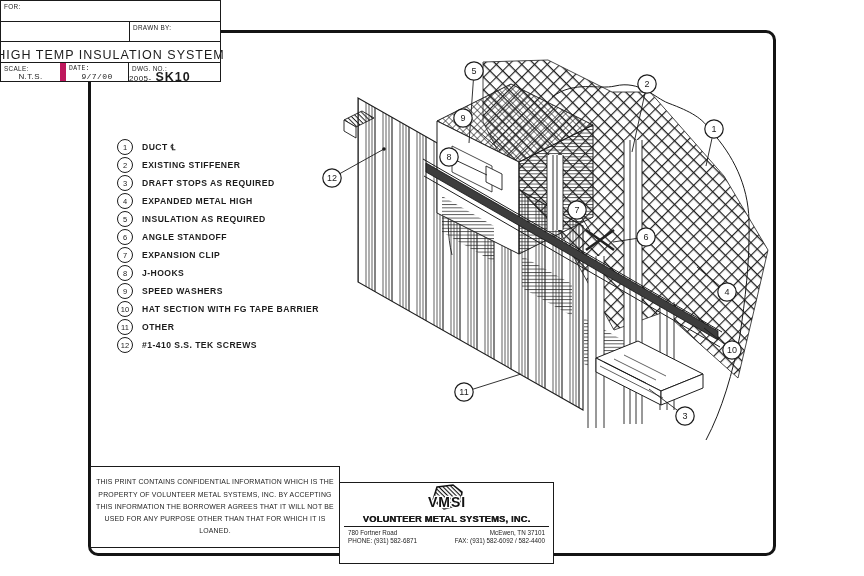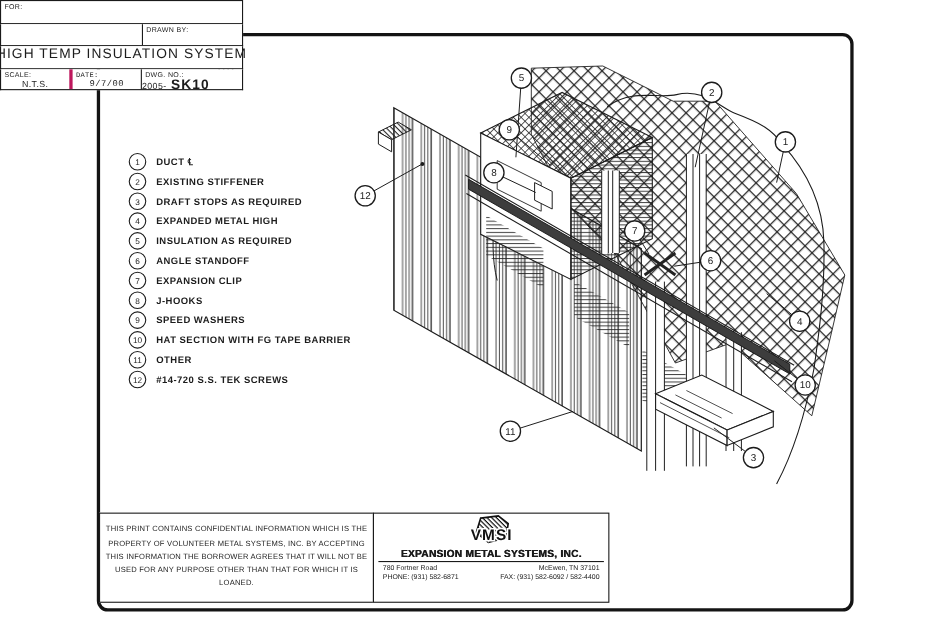--- a/index.html
+++ b/index.html
@@ -16,41 +16,41 @@
   .legend{position:absolute;left:117px;top:138px;}
   .legend-row{display:flex;align-items:center;height:18px;}
   .lg-balloon{flex:0 0 auto;width:14px;height:14px;border:1.2px solid #1c1c1c;border-radius:50%;
         display:inline-flex;align-items:center;justify-content:center;font-size:7.5px;}
   .lg-label{margin-left:9px;font-size:8.6px;letter-spacing:.45px;white-space:nowrap;font-weight:bold;}
 
   
   .tb{position:absolute;box-sizing:border-box;border:1px solid #1a1a1a;background:#fff;}
   .tb-conf{left:90px;top:466px;width:250px;height:82px;display:flex;align-items:center;justify-content:center;}
   .conf-text{font-size:6.9px;line-height:1.78;text-align:center;letter-spacing:.2px;}
-  .tb-company{left:339px;top:466px;width:215px;height:82px;text-align:center;}
+  .tb-company{left:339px;top:482px;width:215px;height:82px;text-align:center;}
   .logo{display:block;margin:1px auto 0;}
   .logo-text{font:bold 14px "Liberation Sans",sans-serif;fill:#111;stroke:#fff;stroke-width:2.6px;
         paint-order:stroke;text-anchor:middle;letter-spacing:1px;}
   .company-name{font-size:9.3px;font-weight:bold;letter-spacing:.2px;text-shadow:.4px 0 #111;
         border-bottom:1px solid #1a1a1a;padding-bottom:2px;margin:0 4px;}
   .company-line{display:flex;justify-content:space-between;padding:1.5px 8px 0;font-size:6.3px;}
   .tb-right{left:553px;top:466px;width:221px;height:82px;display:flex;flex-direction:column;border:none;}
   .tb-row{box-sizing:border-box;border:1px solid #1a1a1a;border-top:none;background:#fff;position:relative;}
   .tb-row.first{border-top:1px solid #1a1a1a;}
   .row-for{height:22px;}
   .row-drawn{height:20px;display:flex;}
-  .row-title{height:21px;display:flex;align-items:flex-start;justify-content:center;}
+  .row-title{height:21px;display:flex;align-items:flex-end;justify-content:center;}
   .row-meta{height:19px;display:flex;}
   .lbl{font-size:6.4px;letter-spacing:.3px;padding:1.5px 0 0 3px;}
   .drawn-empty{width:128px;border-right:1px solid #1a1a1a;}
   .drawn-cell{flex:1;}
   .drawn-val{font-size:14px;text-align:right;padding:0 6px 10px 0;letter-spacing:.5px;margin-top:20px;}
   .sheet-title{font-size:12.5px;letter-spacing:1px;white-space:nowrap;}
   .meta-cell{box-sizing:border-box;height:100%;}
-  .meta-scale{width:65px;border-right:3px solid #be185d;}
+  .meta-scale{width:65px;border-right:6px solid #be185d;}
   .meta-date{width:63px;border-right:1px solid #1a1a1a;font-family:Liberation Mono, monospace;}
   .meta-dwg{flex:1;}
   .meta-val{font-size:8px;text-align:center;letter-spacing:.4px;}
   .dwg-line{display:flex;align-items:baseline;justify-content:flex-start;gap:4px;margin-top:-2px;}
   .dwg-prefix{font-size:8px;letter-spacing:.4px;}
   .dwg-no{font-size:12.5px;font-weight:bold;letter-spacing:1px;}
 </style>
 </head>
 <body>
 
@@ -243,21 +243,21 @@
       <div class="legend-row">
         <span class="lg-balloon">10</span>
         <span class="lg-label">HAT SECTION WITH FG TAPE BARRIER</span>
       </div>
       <div class="legend-row">
         <span class="lg-balloon">11</span>
         <span class="lg-label">OTHER</span>
       </div>
       <div class="legend-row">
         <span class="lg-balloon">12</span>
-        <span class="lg-label">#14-720 S.S. TEK SCREWS</span>
+        <span class="lg-label">#1-410 S.S. TEK SCREWS</span>
       </div>
     </div>
 
   <div class="tb tb-conf">
     <div class="conf-text">
       <div>THIS PRINT CONTAINS CONFIDENTIAL INFORMATION WHICH IS THE</div>
       <div>PROPERTY OF VOLUNTEER METAL SYSTEMS, INC.  BY ACCEPTING</div>
       <div>THIS INFORMATION THE BORROWER AGREES THAT IT WILL NOT BE</div>
       <div>USED FOR ANY PURPOSE OTHER THAN THAT FOR WHICH IT IS LOANED.</div>
     </div>
@@ -266,21 +266,21 @@
   <div class="tb tb-company">
     <svg class="logo" width="46" height="30" viewBox="0 0 46 30">
       <defs>
         <pattern id="loghatch" width="3" height="3" patternUnits="userSpaceOnUse" patternTransform="rotate(45)">
           <path d="M0 .5 H3" stroke="#111" stroke-width="1.2"></path>
         </pattern>
       </defs>
       <polygon points="13,3 29,1 38,8 36,21 20,25 9,16" fill="url(#loghatch)" stroke="#111" stroke-width="1.5"></polygon>
       <text x="23" y="23" class="logo-text">VMSI</text>
     </svg>
-    <div class="company-name">EXPANSION METAL SYSTEMS, INC.</div>
+    <div class="company-name">VOLUNTEER METAL SYSTEMS, INC.</div>
     <div class="company-line">
       <span>780 Fortner Road</span>
       <span>McEwen, TN 37101</span>
     </div>
     <div class="company-line">
       <span>PHONE: (931) 582-6871</span>
       <span>FAX: (931) 582-6092 / 582-4400</span>
     </div>
   </div>
 

